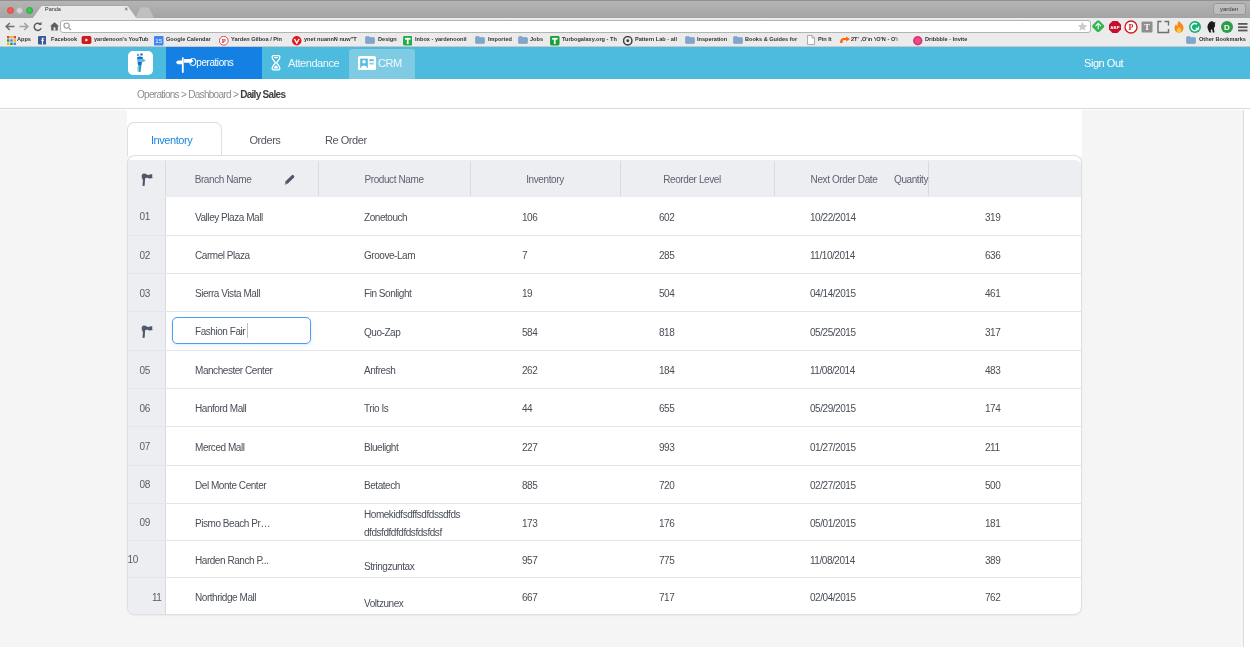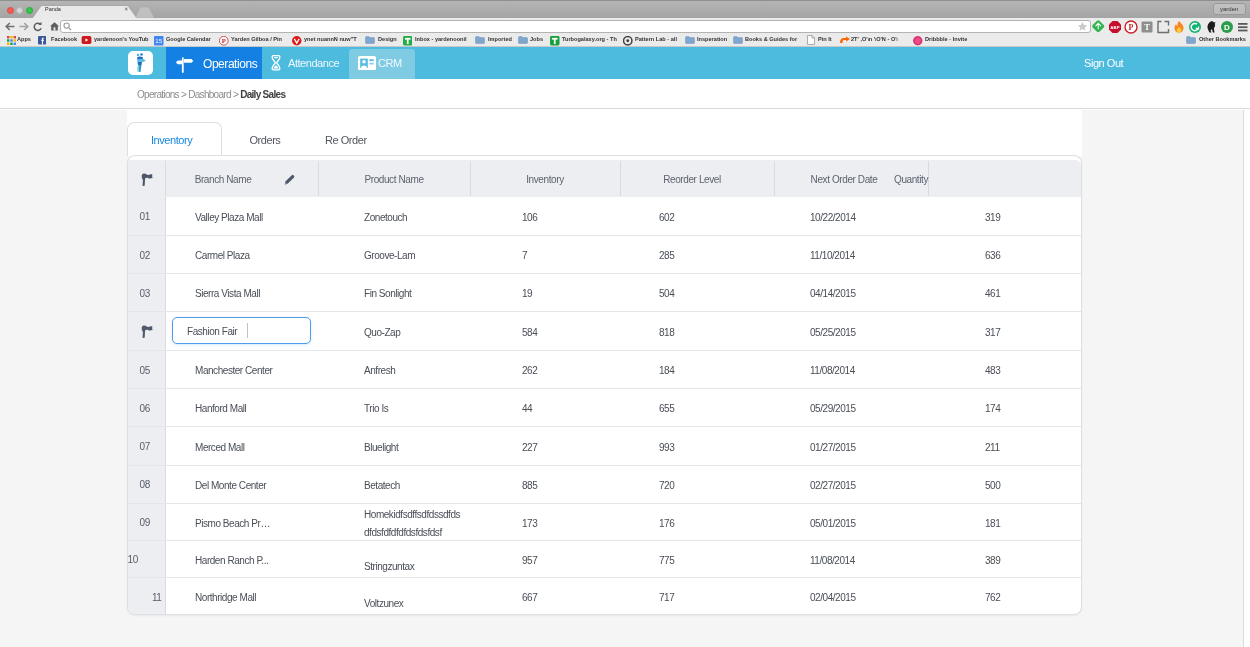--- a/index.html
+++ b/index.html
@@ -201,21 +201,21 @@
 <path d="M5,12 L8.5,12 L7.5,19 L6,19 Z" fill="#2d9ad0"></path>
 <path d="M5,12 Q3.5,15 4.5,18.5 L6,19 Q5.5,15 6,12 Z" fill="#7fd4c9"></path>
 </svg>
 
 <div class="abs" style="left:165.5px;top:46.5px;width:96px;height:32px;background:#1480e4"></div>
 <svg class="abs" style="left:175px;top:55.5px" width="20" height="18" viewBox="0 0 20 18">
 <rect x="6.9" y="1.2" width="1.8" height="15.8" rx="0.9" fill="#fff"></rect>
 <path d="M9,3.1 L16.5,3.1 L18.3,4.95 L16.5,6.8 L9,6.8 Z" fill="#fff"></path>
 <path d="M7,4.6 L2.7,4.6 L0.9,6.45 L2.7,8.3 L7,8.3 Z" fill="#fff"></path>
 </svg>
-<div class="abs" style="left:203px;top:57px;font-size:12px;letter-spacing:-0.45px;color:#fff">Operations</div>
+<div class="abs" style="left:189px;top:57px;font-size:10px;letter-spacing:-0.45px;color:#fff">Operations</div>
 
 <svg class="abs" style="left:271px;top:55px" width="10" height="15.5" viewBox="0 0 10 15.5">
 <path d="M1.1,2.1 Q1.1,0.7 2.5,0.7 L7.5,0.7 Q8.9,0.7 8.9,2.1 C8.9,4.8 6.4,5.9 5.7,7.75 C6.4,9.6 8.9,10.7 8.9,13.4 Q8.9,14.8 7.5,14.8 L2.5,14.8 Q1.1,14.8 1.1,13.4 C1.1,10.7 3.6,9.6 4.3,7.75 C3.6,5.9 1.1,4.8 1.1,2.1 Z" fill="none" stroke="#fff" stroke-width="1.3"></path>
 <path d="M5,9.9 C5.8,11.3 7.3,11.8 7.5,13.6 L2.5,13.6 C2.7,11.8 4.2,11.3 5,9.9 Z" fill="#fff"></path>
 <path d="M2.8,2 L7.2,2 Q6.6,3.4 5,3.4 Q3.4,3.4 2.8,2 Z" fill="#fff"></path>
 </svg>
 <div class="abs" style="left:288px;top:57px;font-size:11px;letter-spacing:-0.45px;color:#eef9fd">Attendance</div>
 
 <div class="abs" style="left:349px;top:49px;width:66px;height:29.5px;background:#7fcbe4;border-radius:3px 3px 0 0"></div>
 <svg class="abs" style="left:357.5px;top:55.5px" width="18" height="14.5" viewBox="0 0 18 14.5">
@@ -294,21 +294,21 @@
 <div class="abs td" style="left:810px;top:288.2px">04/14/2015</div>
 <div class="abs td" style="left:985px;top:288.2px">461</div>
 <div class="abs" style="left:128px;top:349.7px;width:953px;height:1px;background:#e5e6ea"></div>
 <div class="abs" style="left:139.5px;top:323.5px">
       <svg width="13" height="15" viewBox="0 0 13 15">
         <path d="M3.1,6.0 L5.1,6.2 L4.7,13.3 Q4.7,14.1 3.8,14.0 L2.5,13.8 Z" fill="#515a6b"></path>
         <path d="M1.8,2.9 C3.0,1.2 4.6,1.0 6.0,2.0 C7.4,3.0 8.6,3.2 10.0,2.6 C11.0,2.2 11.8,2.2 12.6,2.8 C11.8,3.6 11.9,4.6 12.8,5.6 C11.4,6.8 9.8,6.8 8.4,6.2 C7.0,5.6 5.6,5.8 4.8,7.0 L3.4,8.7 C2.2,7.3 1.4,4.7 1.8,2.9 Z" fill="#515a6b"></path>
       </svg>
     </div>
 <div class="abs" style="left:171.5px;top:317px;width:139.5px;height:26.5px;background:#fff;border:1.5px solid #4f9ce8;border-radius:5px;box-shadow:0 1px 3px rgba(87,168,234,0.25)"></div>
-<div class="abs td" style="left:187px;top:326.0px">Fashion Fair</div>
+<div class="abs td" style="left:195px;top:326.0px">Fashion Fair</div>
 <div class="abs" style="left:246.5px;top:322.5px;width:1px;height:15px;background:#bdc2c8"></div>
 <div class="abs td" style="left:364px;top:326.5px">Quo-Zap</div>
 <div class="abs td" style="left:522px;top:326.5px">584</div>
 <div class="abs td" style="left:659px;top:326.5px">818</div>
 <div class="abs td" style="left:810px;top:326.5px">05/25/2015</div>
 <div class="abs td" style="left:985px;top:326.5px">317</div>
 <div class="abs" style="left:128px;top:388.0px;width:953px;height:1px;background:#e5e6ea"></div>
 <div class="abs tn" style="left:128px;top:364.5px;width:33.5px;text-align:center">05</div>
 <div class="abs td" style="left:195px;top:364.9px">Manchester Center</div>
 <div class="abs td" style="left:364px;top:364.9px">Anfresh</div>

